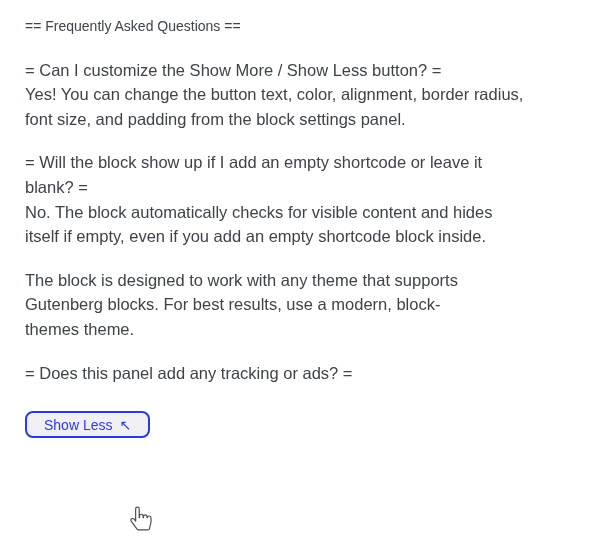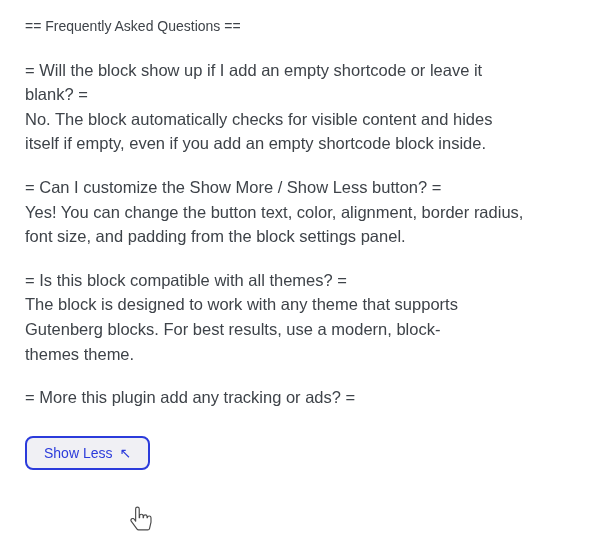--- a/index.html
+++ b/index.html
@@ -34,21 +34,21 @@
     line-height:24.6px;
     color:var(--text);
     margin:0;
   }
   .toggle-btn{
     display:inline-flex;
     align-items:center;
     justify-content:center;
     gap:7px;
     margin-top:7px;
-    height:34px;
+    height:27px;
     box-sizing:border-box;
     padding:6px 17px;
     background:var(--button-background);
     border:2px solid var(--accent);
     border-radius:8px;
     color:var(--accent);
     font-family:"Liberation Sans", sans-serif;
     font-size:14px;
     cursor:pointer;
   }
@@ -67,41 +67,40 @@
   }
 </style>
 </head>
 <body>
 
 <div class="page">
 
   <p class="faq-title">== Frequently Asked Questions ==</p>
 
   <div class="faq-item">
+    <p class="faq-question">= Can I customize the Show More / Show Less button? =</p>
+    <p class="faq-answer">Yes! You can change the button text, color, alignment, border radius,
+font size, and padding from the block settings panel.</p>
+  </div>
+
+  <div class="faq-item">
     <p class="faq-question">= Will the block show up if I add an empty shortcode or leave it
 blank? =</p>
     <p class="faq-answer">No. The block automatically checks for visible content and hides
 itself if empty, even if you add an empty shortcode block inside.</p>
   </div>
 
   <div class="faq-item">
-    <p class="faq-question">= Can I customize the Show More / Show Less button? =</p>
-    <p class="faq-answer">Yes! You can change the button text, color, alignment, border radius,
-font size, and padding from the block settings panel.</p>
-  </div>
-
-  <div class="faq-item">
-    <p class="faq-question">= Is this block compatible with all themes? =</p>
     <p class="faq-answer">The block is designed to work with any theme that supports
 Gutenberg blocks. For best results, use a modern, block-
 themes theme.</p>
   </div>
 
   <div class="faq-item">
-    <p class="faq-question">= More this plugin add any tracking or ads? =</p>
+    <p class="faq-question">= Does this panel add any tracking or ads? =</p>
   </div>
 
   <button class="toggle-btn">
     <span>Show Less</span>
     <span class="arrow-glyph">↖</span>
   </button>
 
   <svg class="cursor-overlay" viewBox="-45 -45 538 602" xmlns="http://www.w3.org/2000/svg" overflow="visible">
     <path fill="#ffffff" stroke="#4a4a4a" stroke-width="26" stroke-linejoin="round" d="M448 240v96c0 3.084-.356 6.159-1.063 9.162l-32 136C410.686 499.23 394.562 512 376 512H168a40.004 40.004 0 0 1-32.35-16.473l-127.997-176c-12.993-17.866-9.043-42.883 8.822-55.876 17.867-12.994 42.884-9.043 55.877 8.823L104 315.992V40c0-22.091 17.909-40 40-40s40 17.909 40 40v200h8v-40c0-22.091 17.909-40 40-40s40 17.909 40 40v40h8v-24c0-22.091 17.909-40 40-40s40 17.909 40 40v24h8c0-22.091 17.909-40 40-40s40 17.909 40 40z"></path>
   </svg>

